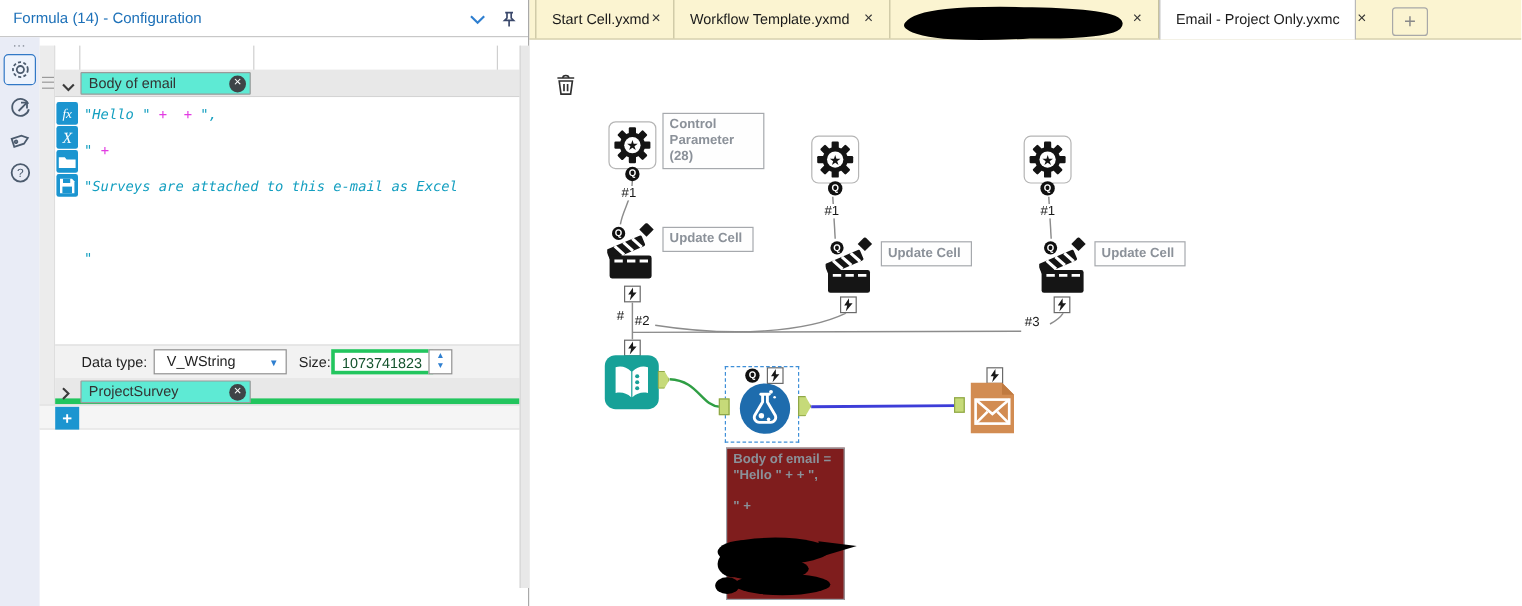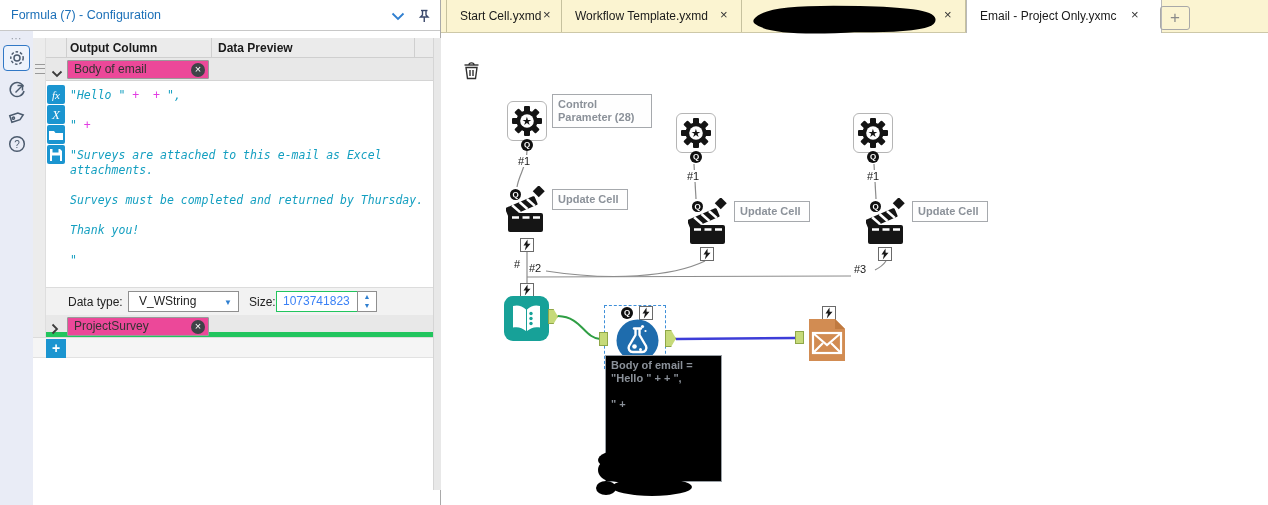--- a/index.html
+++ b/index.html
@@ -25,35 +25,35 @@
   .sb-btn.sel{border:1px solid #3178c6;background:#eef3fc}
   .gutter{position:absolute;left:33px;top:38px;width:13px;height:320px;background:#ececec;border-right:1px solid #dedede}
   .drag-handle{position:absolute;left:35px;top:64px;width:10px;height:10px;border-top:1.6px solid #9a9a9a;border-bottom:1.6px solid #9a9a9a}
   .drag-handle:before{content:"";position:absolute;left:0;top:3.2px;width:10px;border-top:1.6px solid #9a9a9a}
   .grid-header{position:absolute;left:46px;top:38px;width:387px;height:20px;background:#ebebeb;border-bottom:1px solid #cfcfcf;font-size:12px;font-weight:bold;color:#1a1a1a}
   .gh-out{position:absolute;left:24px;top:3px}
   .gh-prev{position:absolute;left:172px;top:3px}
   .vline{position:absolute;width:1px;background:#cfcfcf}
   .frow{position:absolute;left:46px;width:387px;background:#e8e8e8}
   .chev-cell{position:absolute;left:5px;top:6px;cursor:pointer}
-  .field-box{position:absolute;left:21px;top:2px;width:142px;height:19px;background:#ec4899;border:1px solid #9a9a9a;border-radius:1px;font-size:12px;color:#333;line-height:17px;padding-left:6px;cursor:text}
+  .field-box{position:absolute;left:21px;top:2px;width:142px;height:19px;background:#5eead4;border:1px solid #9a9a9a;border-radius:1px;font-size:12px;color:#333;line-height:17px;padding-left:6px;cursor:text}
   .clear-btn{position:absolute;right:3px;top:1.5px;width:14px;height:14px;border-radius:50%;background:#3e4347;color:#fff;font-size:11px;line-height:13px;text-align:center;cursor:pointer}
   .trash{position:absolute;left:417px;top:2px;cursor:pointer}
   .editor{position:absolute;left:46px;top:81px;width:387px;height:206px;background:#fff}
   .ed-btn{position:absolute;left:1px;width:18px;height:19px;background:var(--accent-blue);border-radius:2px;color:#fff;display:flex;align-items:center;justify-content:center;cursor:pointer}
   .ed-fx{font-family:"Liberation Serif",serif;font-style:italic;font-size:11px}
   .ed-x{font-family:"Liberation Serif",serif;font-style:italic;font-size:13px}
   .expr{position:absolute;left:24px;top:7px;font-family:"DejaVu Sans Mono",monospace;font-style:italic;font-size:11.5px;color:var(--expression-string)}
   .xline{height:15px;white-space:pre}
   .xop{color:var(--expression-operator)}
   .dtype-row{position:absolute;left:46px;top:287px;width:387px;height:28px;background:#f2f2f2;border-top:1px solid #dcdcdc}
   .dt-label{position:absolute;font-size:12px;color:#222;top:7px}
   .dropdown{position:absolute;left:82px;top:3px;width:111px;height:21px;background:#fff;border:1px solid #8f8f8f;font-size:12px;color:#222;line-height:19px;padding-left:10px;cursor:pointer}
   .dd-caret{position:absolute;right:6px;top:1px;color:#2f7fd0;font-size:8px}
-  .size-input{position:absolute;left:230px;top:3px;width:85px;height:21px;background:#fff;border:1px solid #22c55e;font-size:12px;color:#3b82f6;line-height:19px;padding-left:6px;cursor:text}
+  .size-input{position:absolute;left:230px;top:3px;width:85px;height:21px;background:#fff;border:3px solid #22c55e;font-size:12px;color:#14532d;line-height:19px;padding-left:6px;cursor:text}
   .spinner{position:absolute;left:311px;top:3px;width:20px;height:21px;background:#fff;border:1px solid #8f8f8f}
   .spin-up,.spin-dn{position:absolute;left:0;width:18px;height:10px;color:#2f7fd0;font-size:7px;text-align:center;line-height:10px;cursor:pointer}
   .spin-up{top:0}.spin-dn{bottom:0}
   .plus-row{position:absolute;left:33px;top:337px;width:400px;height:21px;background:#f5f5f5;border-top:1px solid #dcdcdc;border-bottom:1px solid #e2e2e2}
   .plus-btn{position:absolute;left:13px;top:1px;width:20px;height:19px;background:var(--accent-blue);color:#fff;font-size:14px;font-weight:bold;text-align:center;line-height:18px;cursor:pointer}
   .scroll-track{position:absolute;left:433px;top:38px;width:8px;height:452px;background:#e8e8e8;border-left:1px solid #d5d5d5}
 
   
   .tabbar{position:absolute;left:441px;top:0;width:827px;height:33px;background:var(--tab-bar-bg);border-bottom:1px solid #cdc8a8;z-index:4}
   .tab{position:absolute;top:0;height:32px;font-size:12px;color:#1a1a1a;border-right:1px solid #c6c19e;cursor:pointer}
@@ -76,21 +76,21 @@
   .selbox{border:1px dashed #3f8fd8;background:transparent}
   .redactions{position:absolute;left:0;top:0;width:1268px;height:505px;z-index:9;pointer-events:none}
 </style>
 </head>
 <body>
 
 <div id="app">
 
   <div class="config-panel">
     <div class="cfg-header">
-      <span class="cfg-title">Formula (7) - Configuration</span>
+      <span class="cfg-title">Formula (14) - Configuration</span>
       <span class="hdr-btn" style="left:388px">
         <svg width="14" height="9" viewBox="0 0 14 9">
             <polyline points="1.5,1.5 7,7 12.5,1.5" fill="none" stroke="#2f7fd0" stroke-width="1.8"></polyline>
           </svg>
       </span>
       <span class="hdr-btn" style="left:413px">
         <svg width="15" height="15" viewBox="0 0 15 15" fill="none" stroke="#3a486b" stroke-width="1.4">
           <path d="M5,1.5 H11.5"></path>
             <path d="M6.5,1.5 V6 L4.5,8 H12 L10,6 V1.5"></path>
             <path d="M8.25,8 V13"></path>
@@ -125,24 +125,20 @@
         <svg width="20" height="20" viewBox="0 0 20 20">
           <circle cx="10" cy="10" r="7.3" fill="none" stroke="#4c5b6e" stroke-width="1.5"></circle>
           <text x="10" y="13.6" font-size="10" text-anchor="middle" fill="#4c5b6e">?</text>
         </svg>
       </div>
     </div>
 
     <div class="gutter"></div>
     <div class="drag-handle"></div>
 
-    <div class="grid-header">
-      <span class="gh-out">Output Column</span>
-      <span class="gh-prev">Data Preview</span>
-    </div>
     <div class="vline" style="left:66px;top:38px;height:43px"></div>
     <div class="vline" style="left:211px;top:38px;height:43px"></div>
     <div class="vline" style="left:414px;top:38px;height:43px"></div>
 
     <div class="frow" style="top:58px;height:23px;border-bottom:1px solid #d4d4d4">
       <span class="chev-cell">
         <svg width="12" height="8" viewBox="0 0 12 8">
             <polyline points="1.5,1.5 6,6 10.5,1.5" fill="none" stroke="#3c3c3c" stroke-width="1.8"></polyline>
           </svg>
       </span>
@@ -174,25 +170,22 @@
           <rect x="4.5" y="2" width="6" height="3.5" fill="#1b95d0"></rect>
             <rect x="4" y="8.5" width="8" height="5.5" fill="#1b95d0"></rect>
         </svg>
       </div>
       <div class="expr" id="expr">
           <div class="xline"><span>"Hello " </span><span class="xop">+</span><span>  </span><span class="xop">+</span><span> ",</span></div>
           <div class="xline"></div>
           <div class="xline"><span>" </span><span class="xop">+</span></div>
           <div class="xline"></div>
           <div class="xline"><span>"Surveys are attached to this e-mail as Excel</span></div>
-          <div class="xline"><span>attachments.</span></div>
           <div class="xline"></div>
-          <div class="xline"><span>Surveys must be completed and returned by Thursday.</span></div>
           <div class="xline"></div>
-          <div class="xline"><span>Thank you!</span></div>
           <div class="xline"></div>
           <div class="xline"><span>"</span></div>
         </div>
     </div>
 
     <div class="dtype-row">
       <span class="dt-label" style="left:22px">Data type:</span>
       <div class="dropdown">
         <span>V_WString</span>
         <span class="dd-caret">▼</span>
@@ -232,21 +225,21 @@
       <span class="tclose" style="left:96px">×</span>
     </div>
     <div class="tab" style="left:121px;width:180px">
       <span class="tlabel">Workflow Template.yxmd</span>
       <span class="tclose" style="left:158px">×</span>
     </div>
     <div class="tab" style="left:301px;width:224px">
       <span class="tlabel"></span>
       <span class="tclose" style="left:202px">×</span>
     </div>
-    <div class="tab active" style="left:525px;width:196px">
+    <div class="tab active" style="left:525px;width:164px">
       <span class="tlabel">Email - Project Only.yxmc</span>
       <span class="tclose" style="left:164px">×</span>
     </div>
     <div class="newtab">+</div>
   </div>
 
   <svg class="wires">
     <g fill="none" stroke="#8c8c8c" stroke-width="1.2">
       <path d="M527,150 C527,166 519,174 517,187"></path>
       <path d="M694,164 L696,199"></path>
@@ -304,21 +297,21 @@
         </g>
         <circle cx="16" cy="16" r="6.8" fill="#fff"></circle>
         <text x="16" y="20.4" font-size="11.5" text-anchor="middle" fill="#141414">★</text>
       </svg>
   </div>
 
   <div class="node qdot" style="left:521px;top:139px">Q</div>
   <div class="node qdot" style="left:690px;top:151px">Q</div>
   <div class="node qdot" style="left:867px;top:151px">Q</div>
 
-  <div class="node ann-box" style="left:552px;top:94px;width:100px">Control Parameter (28)</div>
+  <div class="node ann-box" style="left:552px;top:94px;width:85px">Control Parameter (28)</div>
 
   <div class="node" style="left:506px;top:186px">
     <svg width="40" height="48" viewBox="0 0 40 48">
         <rect x="28.5" y="1" width="8.5" height="8.5" transform="rotate(45 32.75 5.25)" fill="#151515"></rect>
         <g transform="rotate(-23 8 26)">
           <rect x="1" y="19" width="32" height="9.5" rx="1.5" fill="#151515"></rect>
           <path d="M9,19 l4.5,9.5 M17,19 l4.5,9.5 M25,19 l4.5,9.5" stroke="#fff" stroke-width="2.6"></path>
         </g>
         <rect x="2" y="27" width="35" height="19" rx="2" fill="#151515"></rect>
         <path d="M6,31.5 h7 M16.5,31.5 h7 M27,31.5 h7" stroke="#fff" stroke-width="2.4"></path>
@@ -421,21 +414,21 @@
       <path d="M27,1 L27,11 H37 Z" fill="#c07a40"></path>
       <g fill="none" stroke="#fff" stroke-width="2.2">
         <rect x="5" y="15" width="28" height="20"></rect>
         <path d="M5,15 L19,27 L33,15"></path>
           <path d="M5,35 L15,25 M33,35 L23,25"></path>
       </g>
     </svg>
   </div>
   <div class="node anchor" style="left:795px;top:331px;width:9px;height:13px"></div>
 
-  <div class="node ann-box" style="left:605px;top:355px;width:117px;height:127px;background:#000000;border-color:#9aa0a6">Body of email =
+  <div class="node ann-box" style="left:605px;top:373px;width:99px;height:127px;background:#7f1d1d;border-color:#9aa0a6">Body of email =
 "Hello " +  + ",
 
 " +</div>
 
   <svg class="redactions">
     <path d="M757,21 C764,11 800,8 860,9.5 C905,10.5 931,14 932,19.5 C933,26 900,29.5 858,28.5 C810,31.5 768,30 757,21 Z" fill="#000" stroke="#000" stroke-width="7" stroke-linejoin="round"></path>
     <g fill="#000">
       <ellipse cx="646" cy="459" rx="45" ry="11"></ellipse>
       <ellipse cx="622" cy="460" rx="24" ry="10"></ellipse>
       <polygon points="682,451 714,455 684,464"></polygon>

